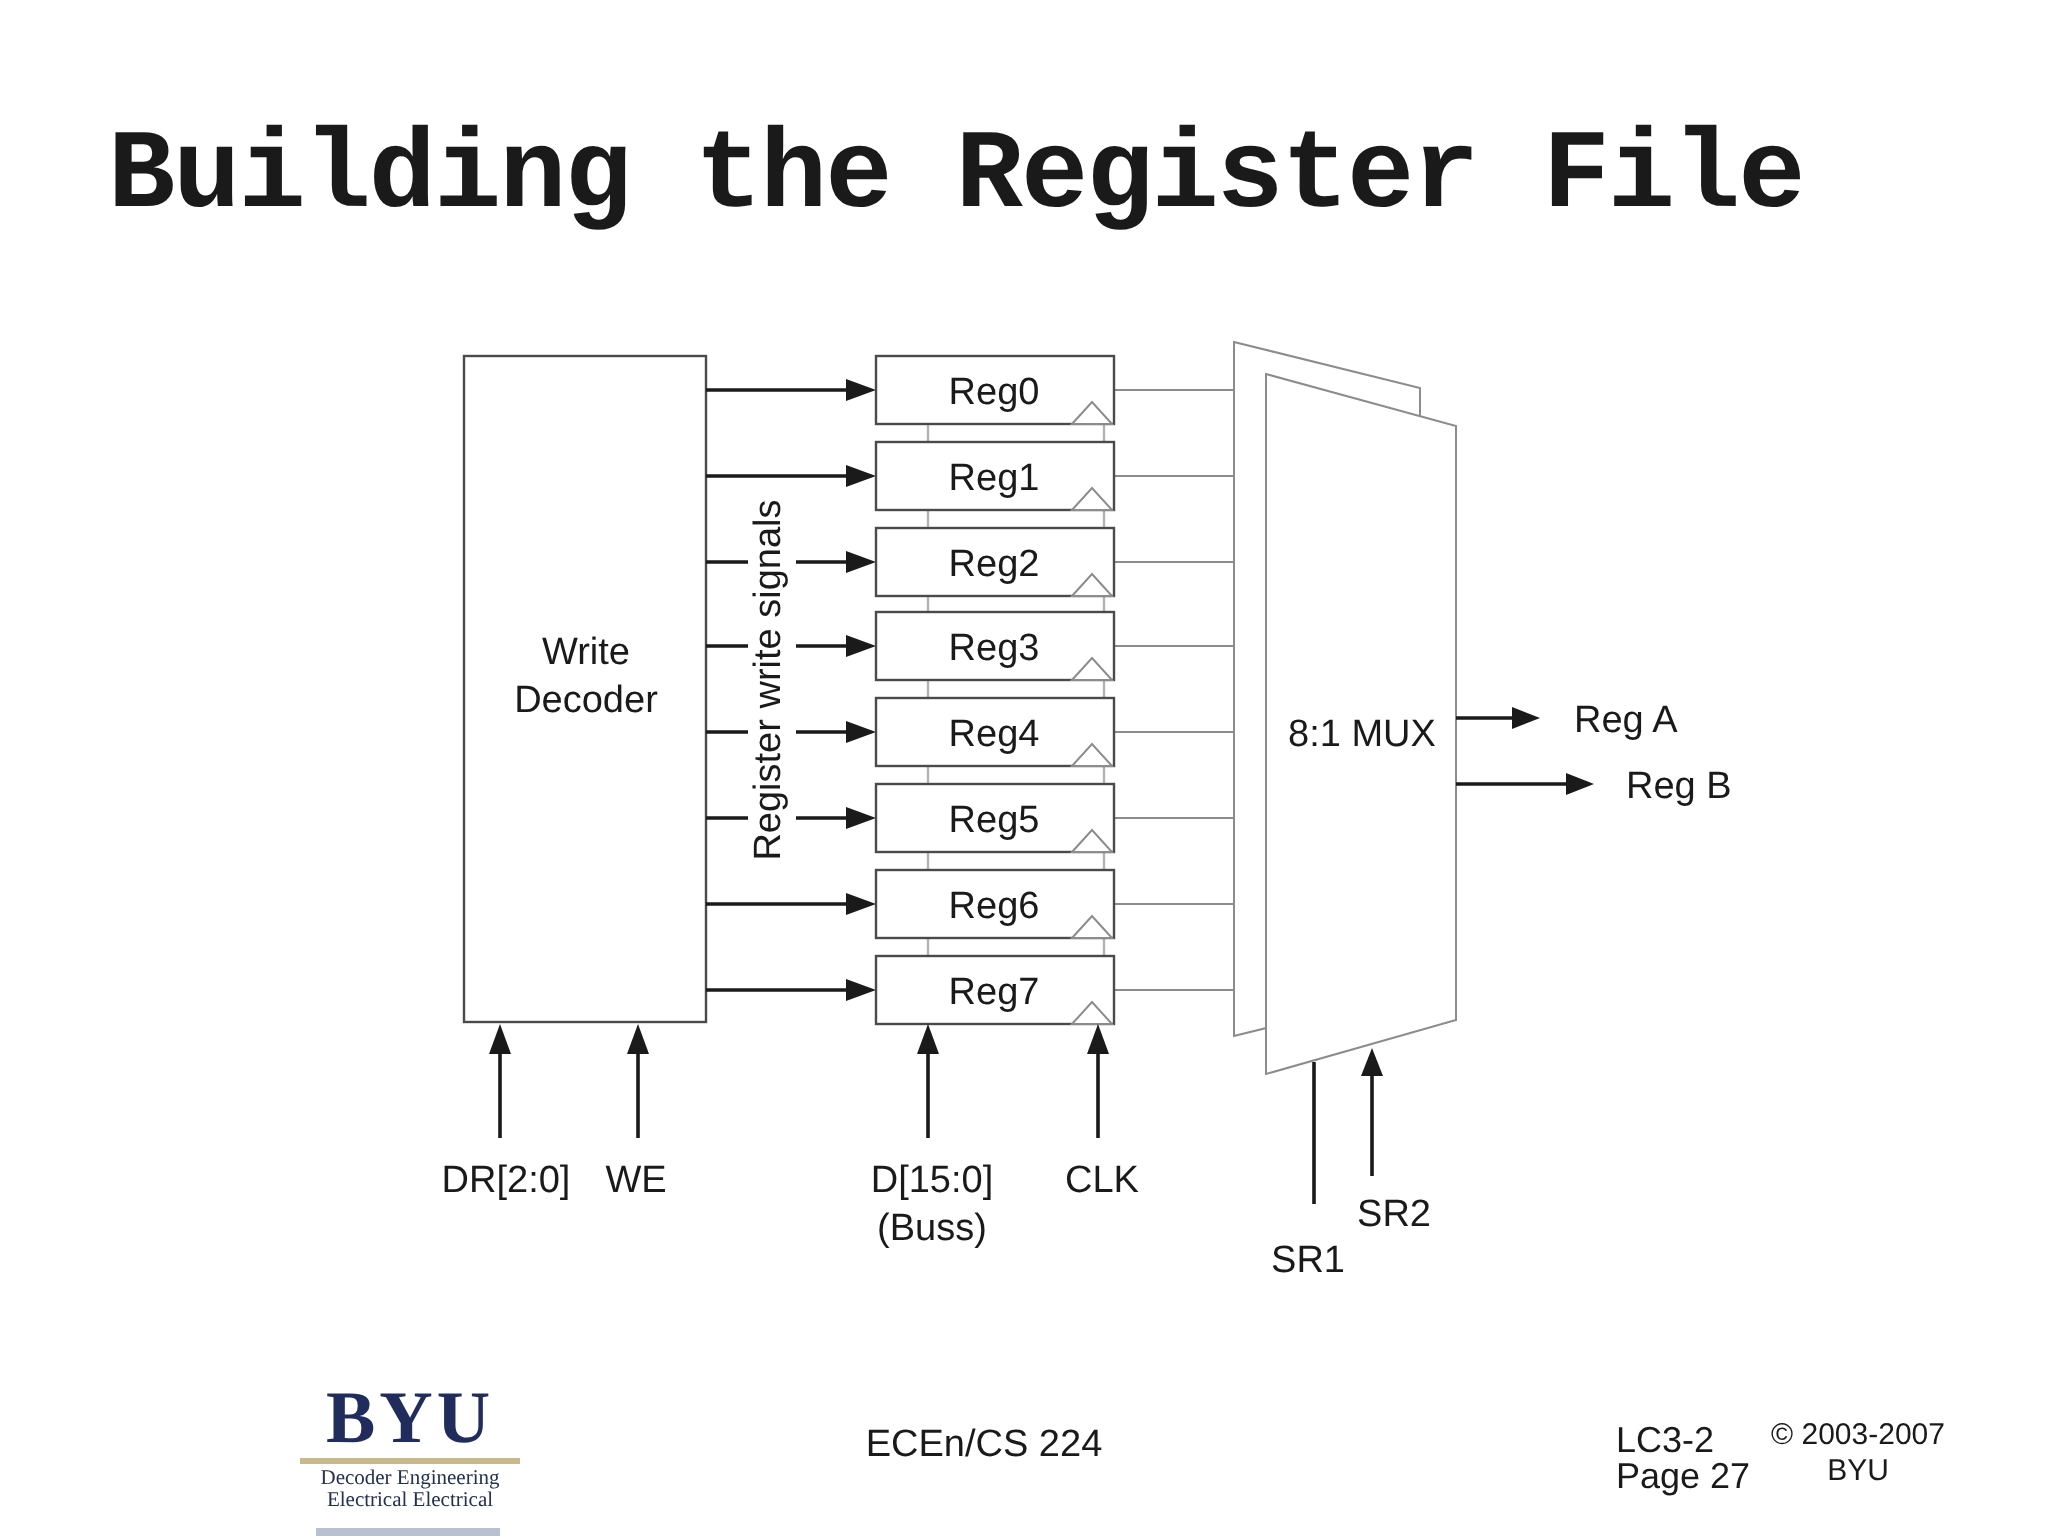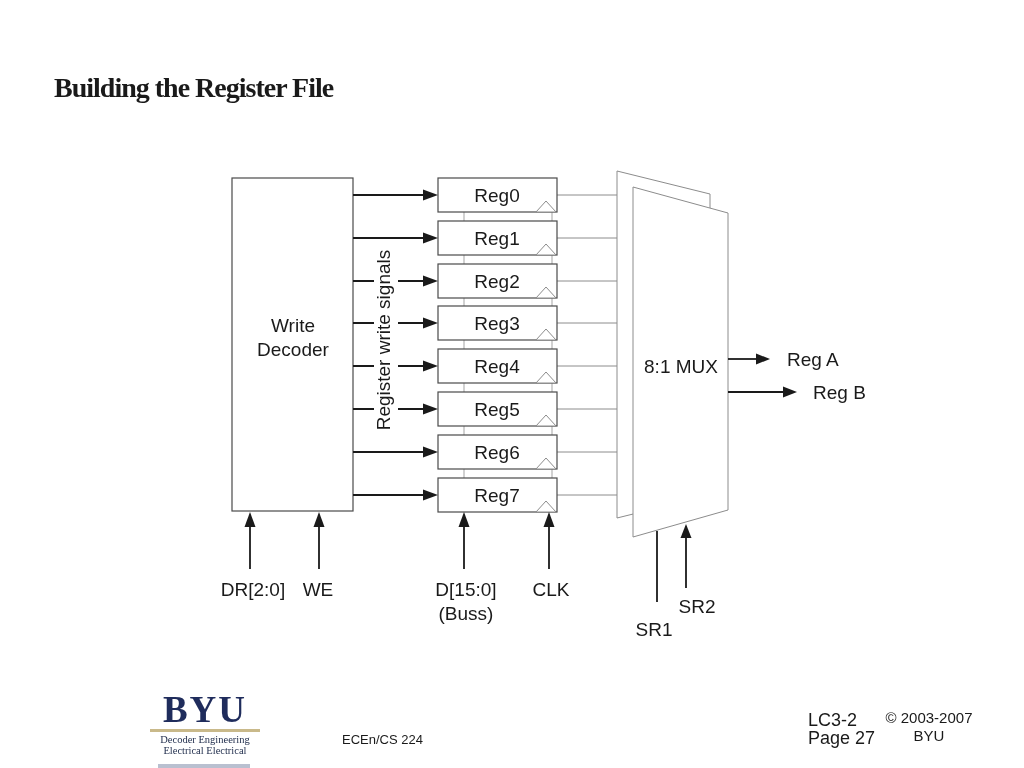--- a/index.html
+++ b/index.html
@@ -1,32 +1,32 @@
 <!DOCTYPE html>
 <html style="--ink: #1a1a1a; --linegray: #8c8c8c; --lightgray: #b3b3b3; --boxborder: #4a4a4a; --navy: #1f2c5c; --tan: #c9b98a; --logotext: #23304f; --logostrip: #b9c0d0;"><head>
 <meta charset="utf-8">
 <style>
   html,body{margin:0;padding:0;background:#fff;}
   .slide{position:relative;width:1024px;height:768px;background:#fff;overflow:hidden;
          font-family:"Liberation Sans",sans-serif;color:var(--ink);}
-  .title{position:absolute;left:54px;top:56px;font-family:Liberation Serif, serif;
-         font-weight:bold;font-size:28px;letter-spacing:-1px;color:var(--ink);white-space:nowrap;margin-top:16px;}
+  .title{position:absolute;left:54px;top:56px;font-family:Liberation Mono, monospace;
+         font-weight:bold;font-size:56px;letter-spacing:-1px;color:var(--ink);white-space:nowrap;}
   svg{position:absolute;left:0;top:0;}
   
   .blk{stroke:var(--ink);stroke-width:1.8;fill:none;}
   .ah{fill:var(--ink);stroke:none;}
   .boxline{stroke:var(--boxborder);stroke-width:1.2;fill:#fff;}
   .trap{stroke:var(--linegray);stroke-width:1;fill:#fff;}
   .wedge{stroke:var(--linegray);stroke-width:1;fill:#fff;}
   .buslight{stroke:var(--lightgray);stroke-width:1.2;fill:none;}
   .muxin{stroke:var(--linegray);stroke-width:1;fill:none;}
   text.dlabel{font-family:"Liberation Sans",sans-serif;font-size:19px;fill:var(--ink);}
   text.mid{text-anchor:middle;}
   
-  .course{position:absolute;left:342px;top:712px;width:300px;text-align:left;font-size:13px;margin-top:20px;}
+  .course{position:absolute;left:342px;top:712px;width:300px;text-align:center;font-size:19px;}
   .pageblk{position:absolute;left:808px;top:711px;font-size:18px;line-height:18px;}
   .copyblk{position:absolute;left:869px;top:709px;width:120px;text-align:center;font-size:15px;line-height:18px;}
   .logo{position:absolute;left:150px;top:692px;width:110px;text-align:center;}
   .wordmark{font-family:"Liberation Serif",serif;font-weight:bold;font-size:37px;line-height:36px;
             letter-spacing:2px;color:var(--navy);}
   .goldrule{height:3px;background:var(--tan);margin:1px 0 2px 0;}
   .dept{font-family:"Liberation Serif",serif;font-size:10.5px;line-height:11px;color:var(--logotext);}
   .logostrip{position:absolute;left:158px;top:764px;width:92px;height:4px;background:var(--logostrip);}
 </style>
 </head>

